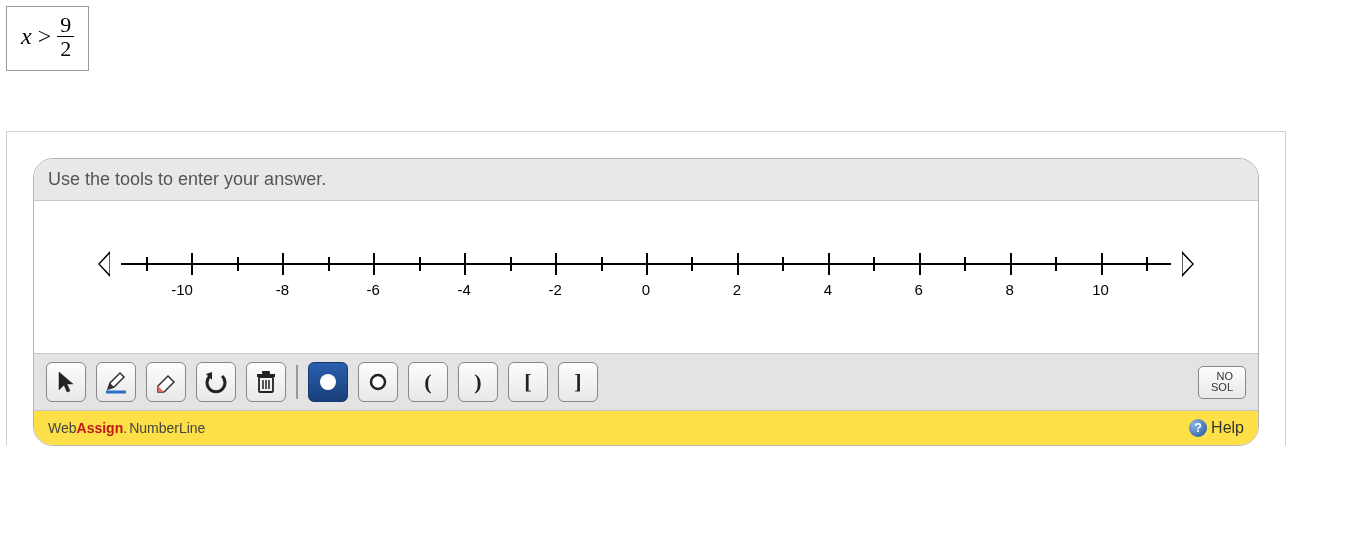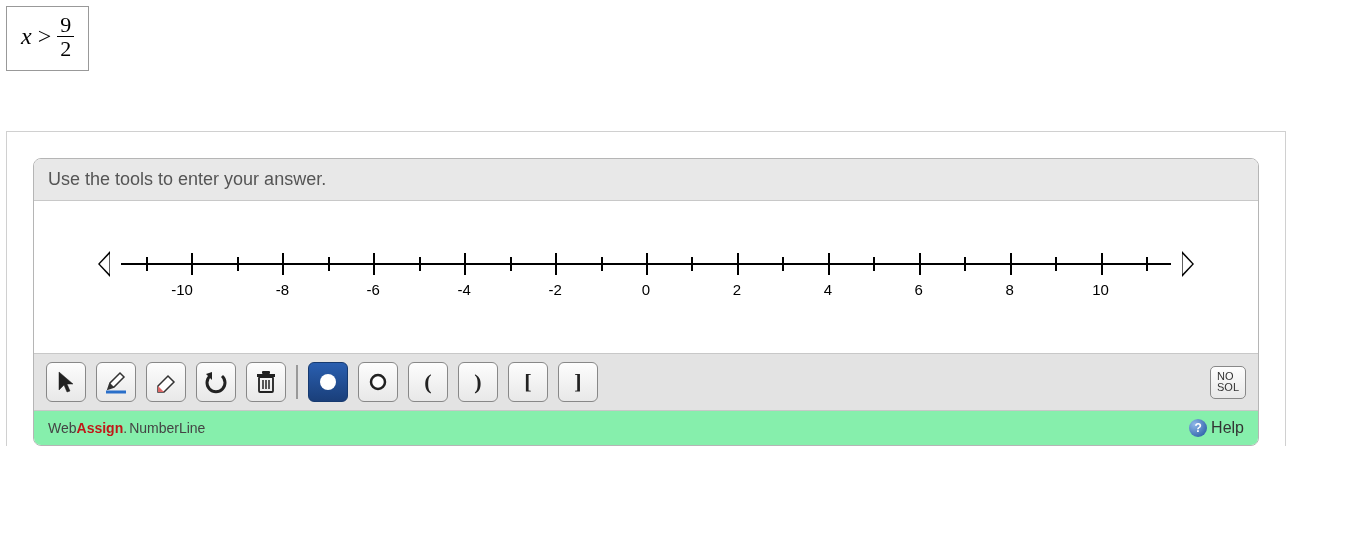--- a/index.html
+++ b/index.html
@@ -37,21 +37,21 @@
     border: 1px solid #d0d0d0;
     border-bottom: none;
     margin: 60px 0 0 6px;
     width: 1280px;
     padding: 26px 26px 0 26px;
     background: #fff;
   }
 
   .tool-widget {
     border: 1px solid #b5b5b5;
-    border-radius: 8px;
+    border-radius: 20px;
     overflow: hidden;
     background: #fff;
   }
   .instruction-bar {
     background: #e8e8e8;
     padding: 10px 14px;
     font-size: 18px;
     color: #555;
     border-bottom: 1px solid #c8c8c8;
   }
@@ -146,31 +146,31 @@
   }
   .tool-btn svg { display: block; }
   .divider {
     width: 2px; height: 34px; background: #999;
   }
   .spacer { flex: 1; }
   .nosol-btn {
     border: 1px solid #888;
     border-radius: 5px;
     background: linear-gradient(#fdfdfd,#e8e8e8);
-    padding: 4px 6px;
+    padding: 4px 12px;
     font-size: 11px;
     line-height: 1.05;
-    text-align: left;
+    text-align: right;
     cursor: pointer;
     font-family: Arial, sans-serif;
     color: #333;
   }
 
   .footer-bar {
-    background: #86efac;
+    background: #fde047;
     border-top: 1px solid #c8c8c8;
     padding: 8px 14px;
     display: flex;
     align-items: center;
     font-size: 14px;
   }
   .brand .w1 { color: #444; font-weight: normal; }
   .brand .w2 { color: #c01818; font-weight: bold; }
   .brand .dot { color: #444; }
   .brand .tool { color: #444; font-weight: normal; padding-left: 2px;}

